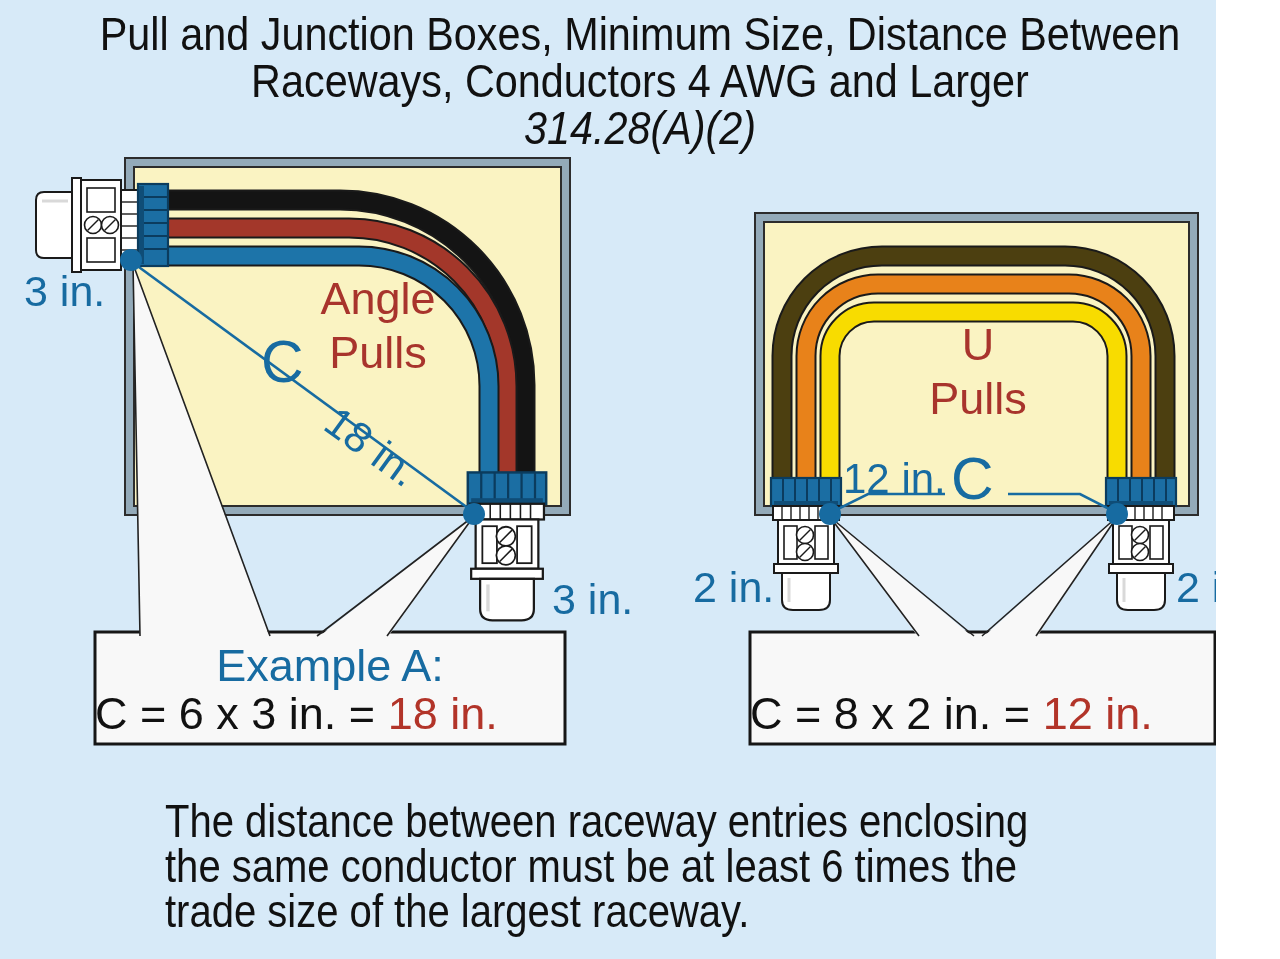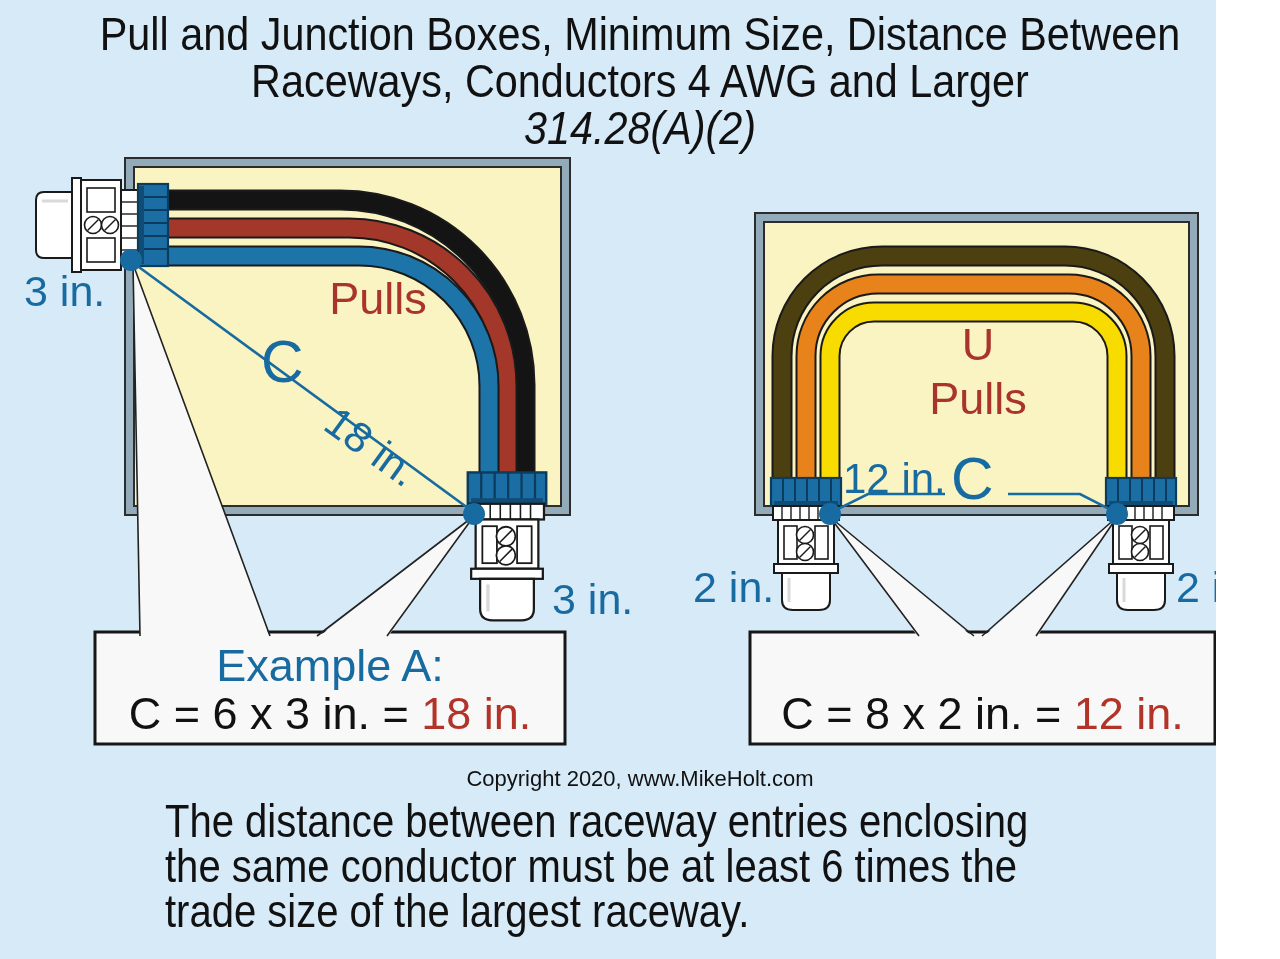--- a/index.html
+++ b/index.html
@@ -22,21 +22,21 @@
   .title-block{position:absolute; left:0; top:10px; width:1280px; text-align:center;
     font-size:47px; line-height:47px; transform:scaleX(0.88); transform-origin:50% 0;}
   .title-code{font-style:italic;}
   
   .size-lbl{font-size:43px; color:var(--accent-blue);}
   .c-lbl{font-size:59px; color:var(--accent-blue);}
   .dist-lbl{font-size:42px; color:var(--accent-blue);}
   .pull-name{position:absolute; text-align:center; font-size:45px; line-height:54px; color:var(--dark-red);}
   
   .ex-heading{font-size:45px; color:var(--accent-blue); text-align:center;}
-  .ex-formula{font-size:45px; text-align:center;}
+  .ex-formula{font-size:45px; }
   .ex-formula .result{color:var(--result-red);}
   
   .copyright{position:absolute; left:0; top:766px; width:1280px; text-align:center; font-size:22px;}
   .note-block{position:absolute; left:165px; top:799px; font-size:46px; line-height:45px;
     transform:scaleX(0.87); transform-origin:0 0;}
   
   .boxfill{fill:var(--box-fill);}
   .boxband{fill:none; stroke:var(--box-frame); stroke-width:9;}
   .boxedge{fill:none; stroke:#2c2c2c; stroke-width:2;}
   .wire-outline{fill:none; stroke:var(--outline); stroke-width:21;}
@@ -192,40 +192,40 @@
   </svg>
 
   <div class="title-block">
     <div>Pull and Junction Boxes, Minimum Size, Distance Between</div>
     <div>Raceways, Conductors 4 AWG and Larger</div>
     <div class="title-code">314.28(A)(2)</div>
   </div>
 
   <div class="lbl size-lbl" style="left:24px; top:270px;">3 in.</div>
   <div class="pull-name" style="left:288px; top:272px; width:180px;">
+    <div>Angle</div>
     <div>Pulls</div>
   </div>
   <div class="lbl c-lbl" style="left:261px; top:333px;">C</div>
   <div class="lbl dist-lbl" style="left:342px; top:400px; transform:rotate(36deg); transform-origin:0 0;">18 in.</div>
   <div class="lbl size-lbl" style="left:552px; top:578px;">3 in.</div>
 
   <div class="pull-name" style="left:888px; top:318px; width:180px;">
     <div>U</div>
     <div>Pulls</div>
   </div>
   <div class="lbl dist-lbl" style="left:843px; top:458px;">12 in.</div>
   <div class="lbl c-lbl" style="left:951px; top:450px;">C</div>
   <div class="lbl size-lbl" style="left:693px; top:566px;">2 in.</div>
   <div class="lbl size-lbl" style="left:1176px; top:566px;">2 in.</div>
 
   <div class="lbl ex-heading" style="left:95px; top:643px; width:470px;">Example A:</div>
   <div class="lbl ex-formula" style="left:95px; top:691px; width:470px;"><span>C = 6 x 3 in. = </span><span class="result">18 in.</span></div>
 
   <div class="lbl ex-formula" style="left:750px; top:691px; width:465px;"><span>C = 8 x 2 in. = </span><span class="result">12 in.</span></div>
 
-  <div class="copyright">Copyright 2020, www.MikeHolt.com</div>
   <div class="note-block">
     <div>The distance between raceway entries enclosing</div>
     <div>the same conductor must be at least 6 times the</div>
     <div>trade size of the largest raceway.</div>
   </div>
 
 </div>
 
 </body></html>

